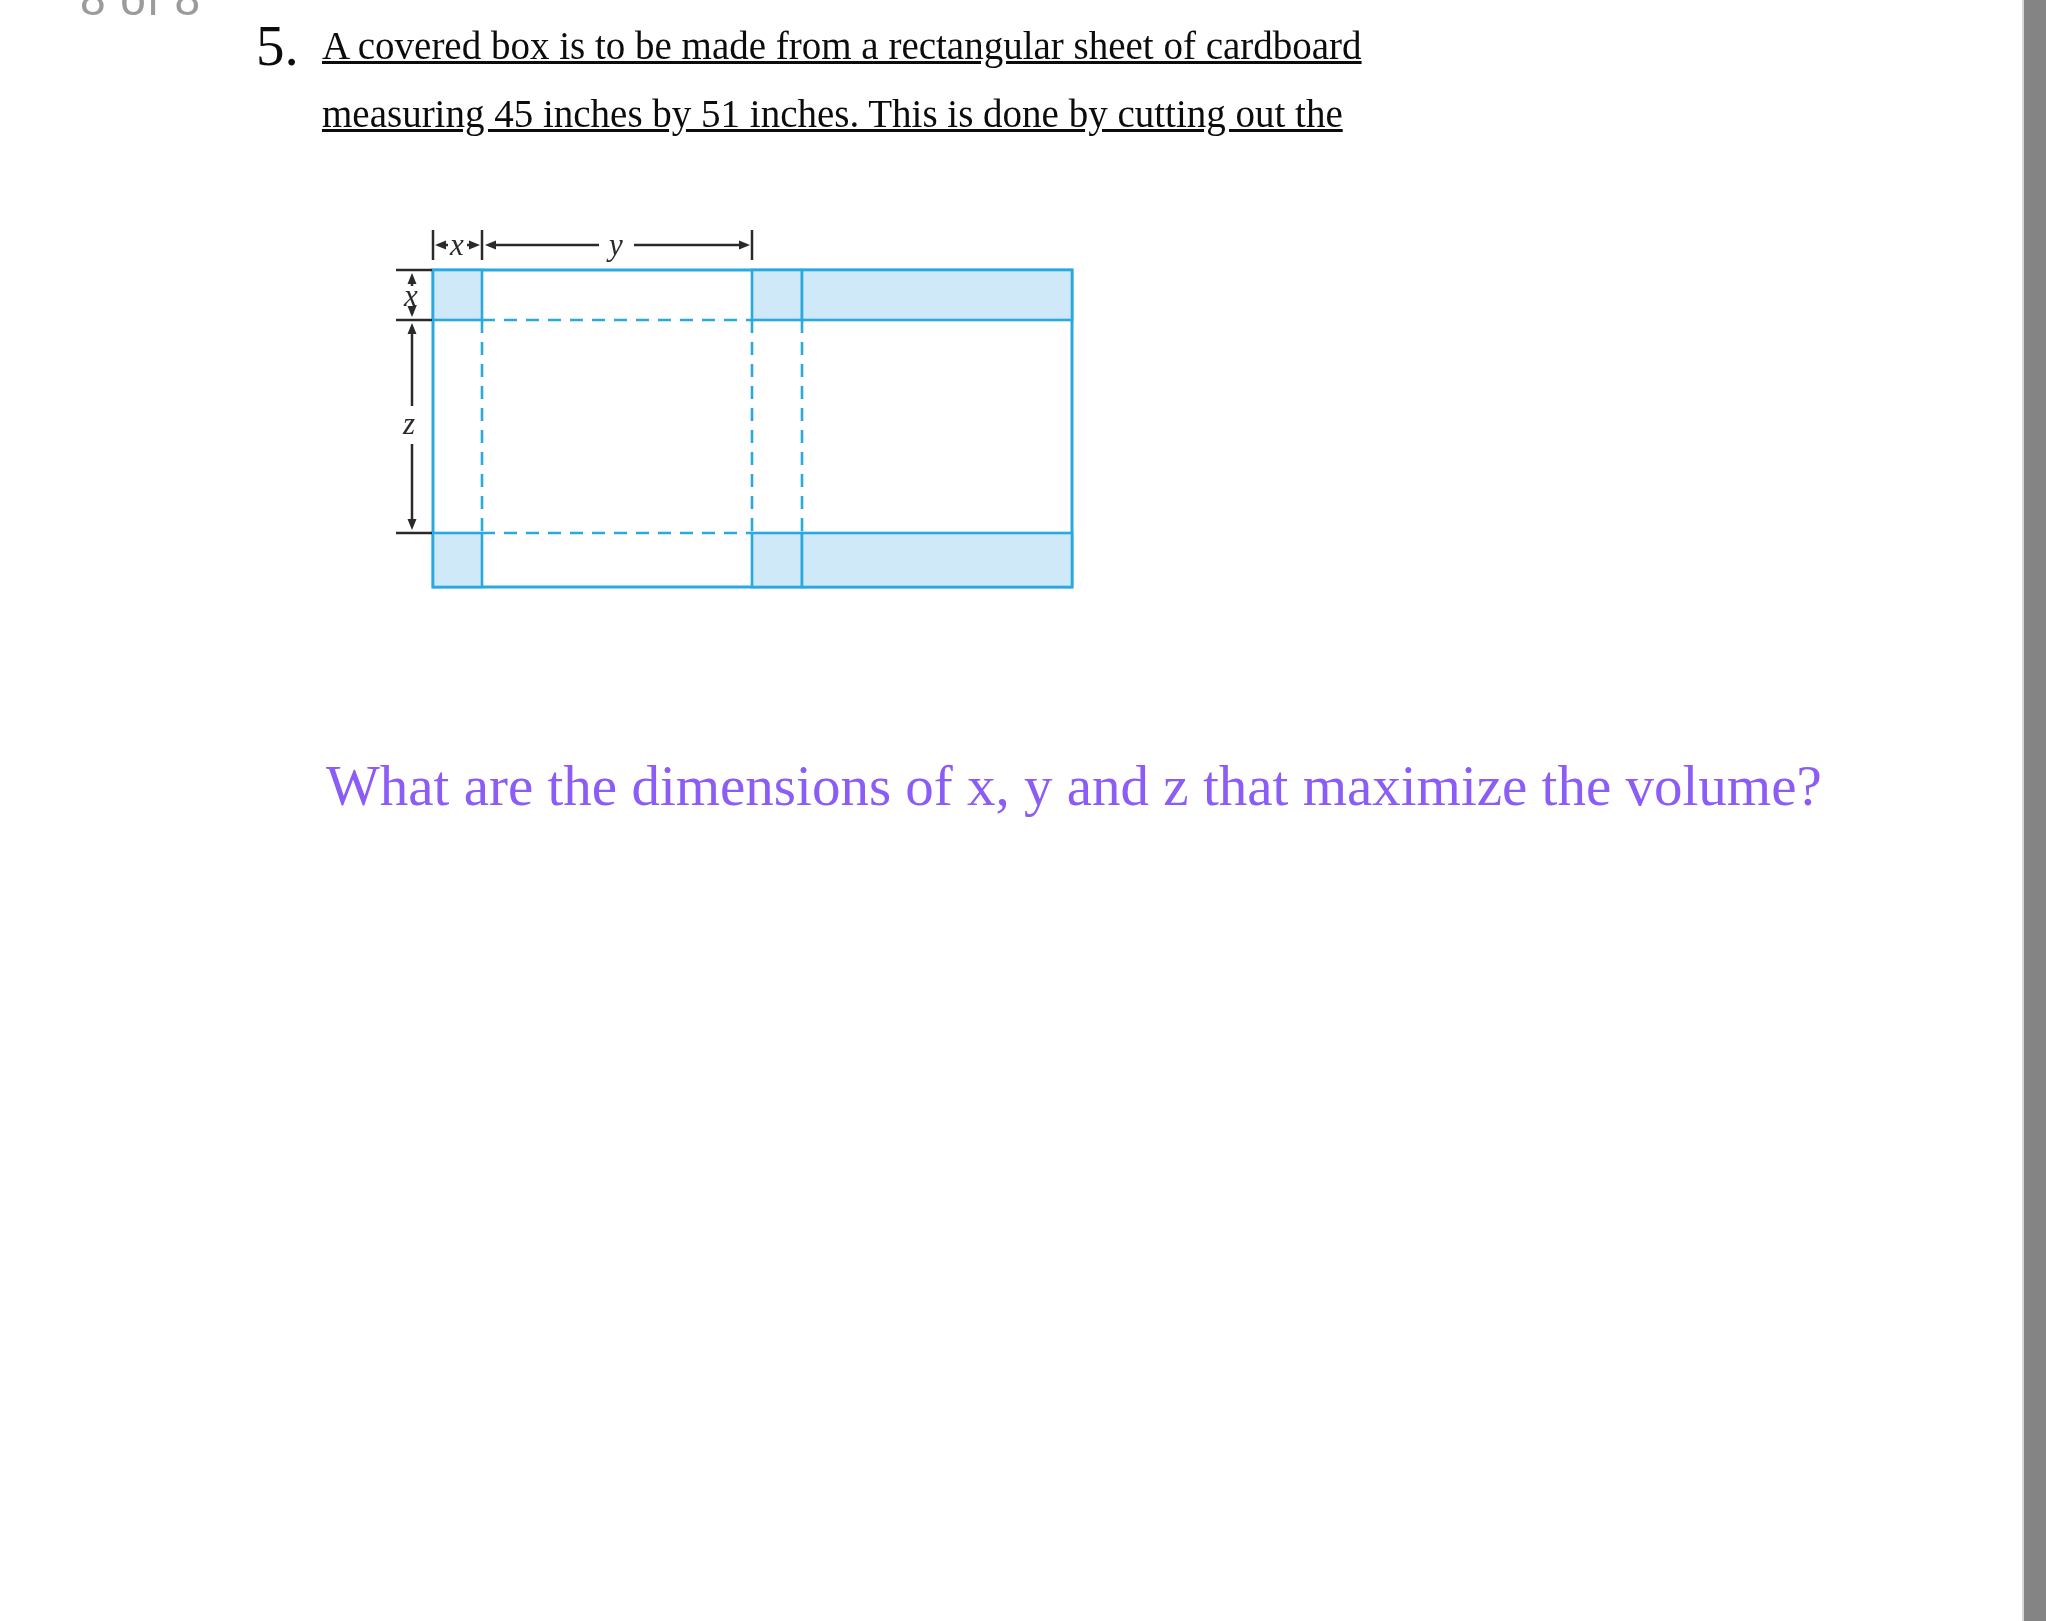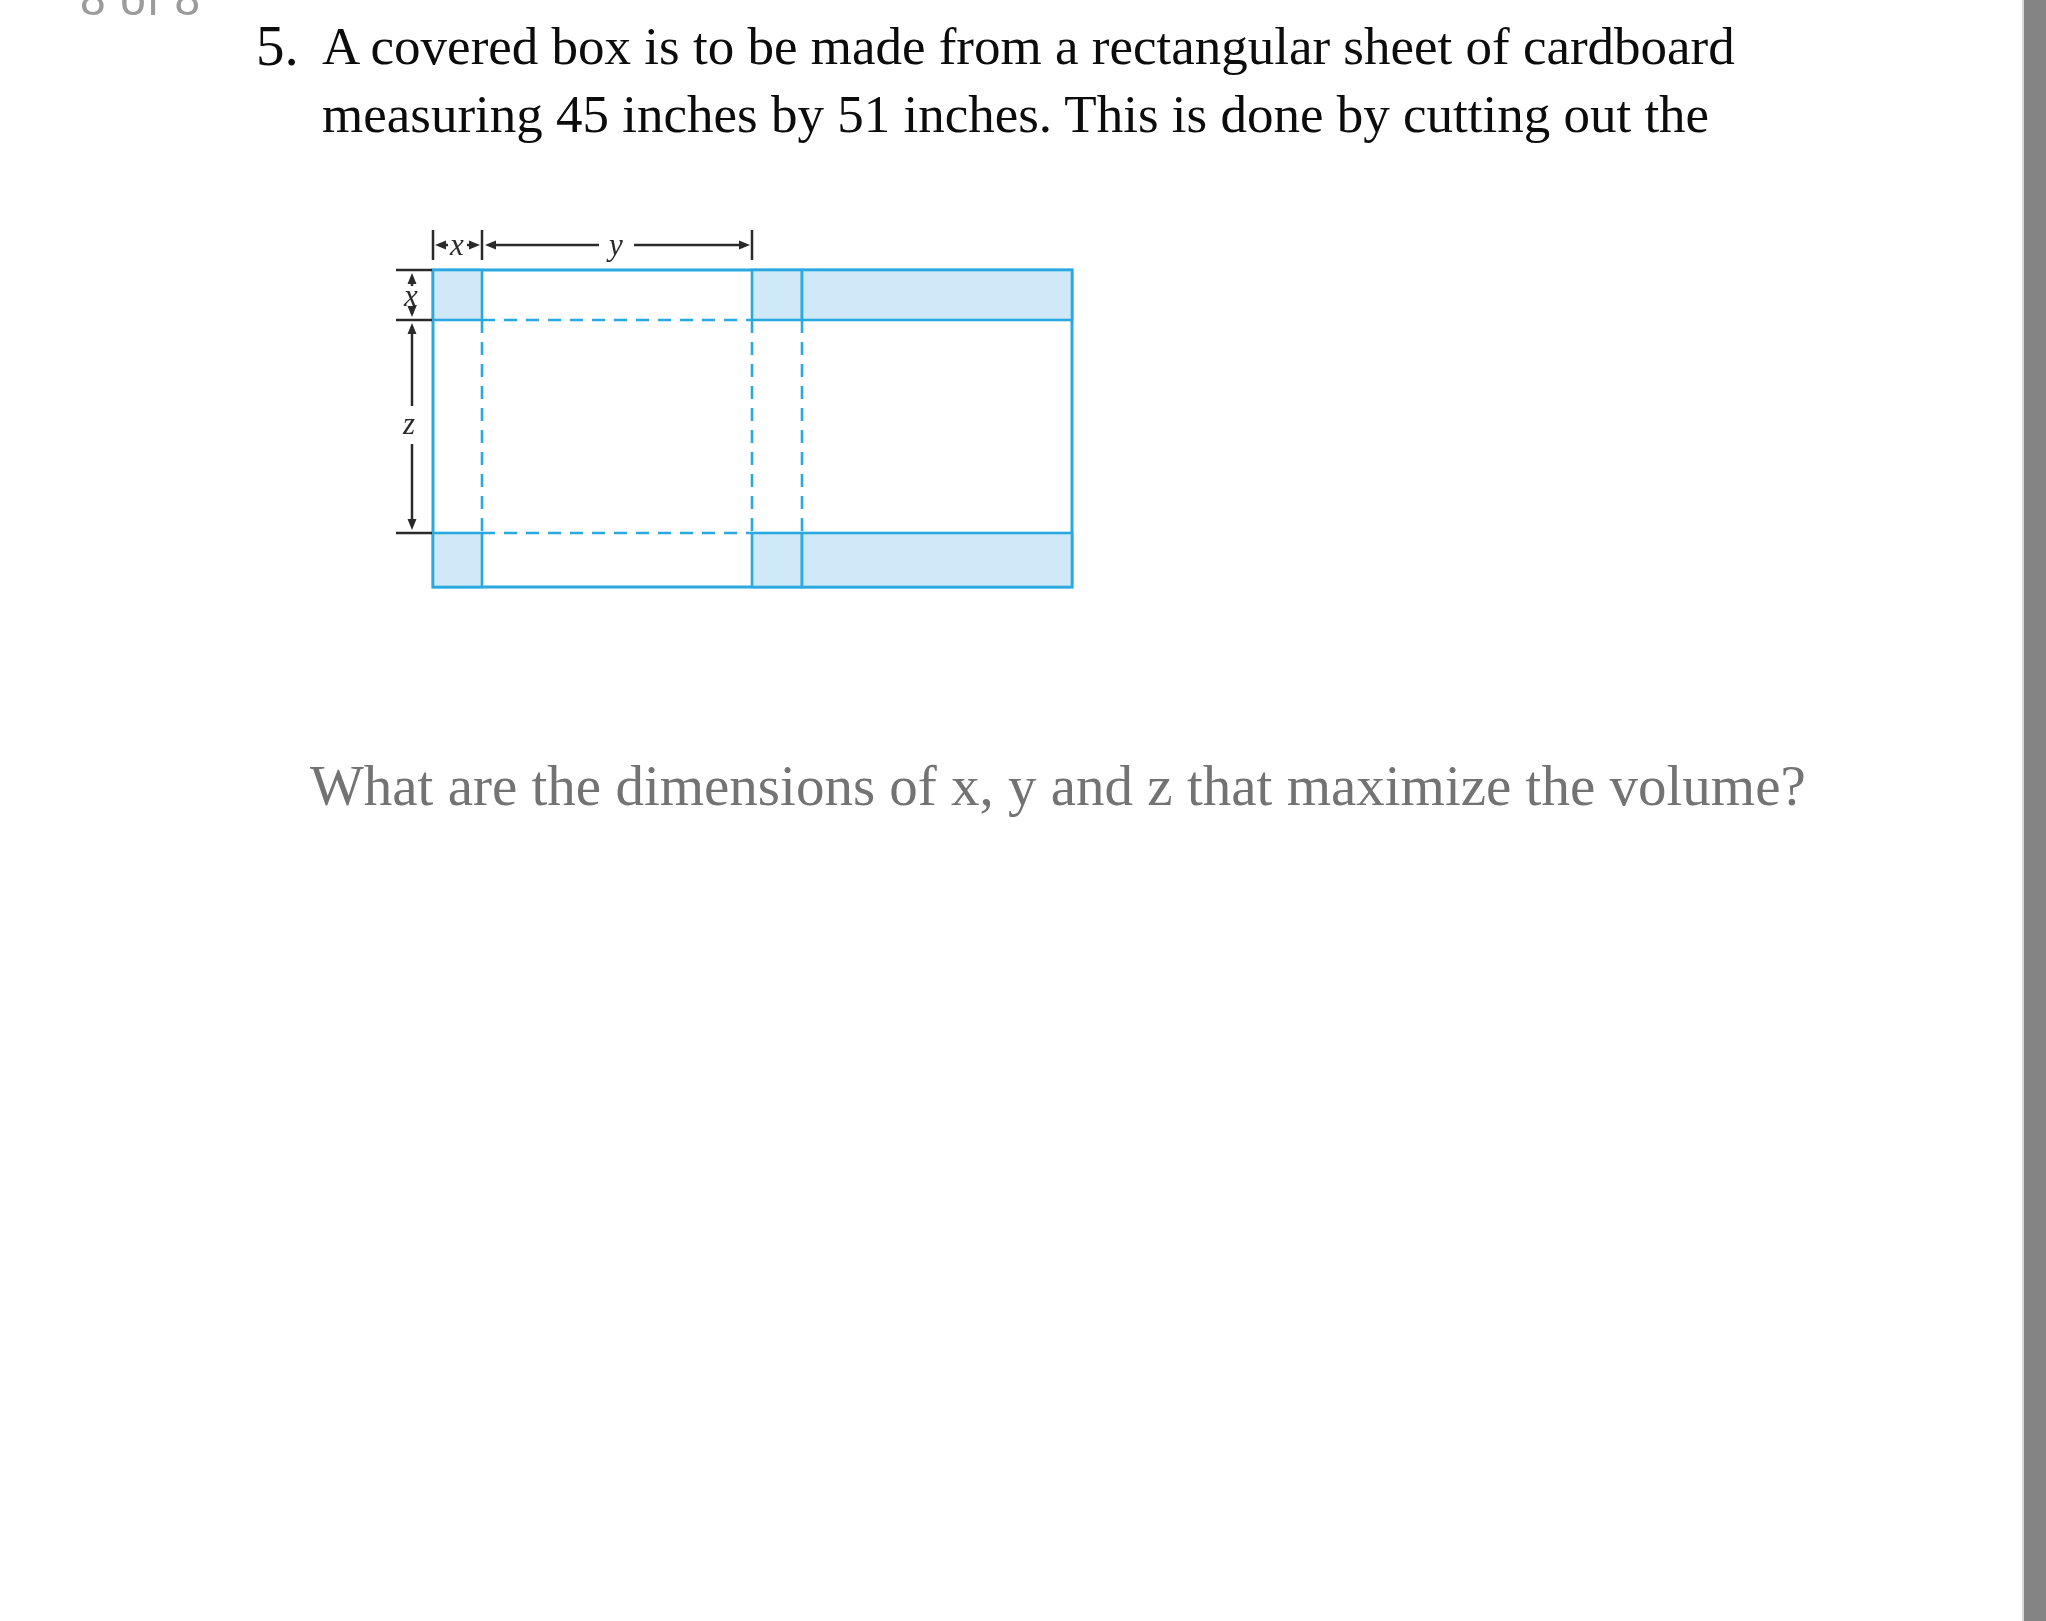--- a/index.html
+++ b/index.html
@@ -13,25 +13,25 @@
   }
   .right-gutter{
     position:absolute;right:0;top:0;width:22px;height:1621px;
     background:#848484;border-left:2px solid #d6d6d6;
   }
   .problem-number{
     position:absolute;left:256px;top:12px;font-size:57px;line-height:68px;color:#0c0c0c;
   }
   .problem-lines{
     position:absolute;left:322px;top:12px;width:1600px;
-    font-size:53px;line-height:68px;color:#0c0c0c;white-space:nowrap;
+    font-size:39px;line-height:68px;color:#0c0c0c;white-space:nowrap;text-decoration:underline;
   }
   .question{
-    position:absolute;left:310px;top:752px;width:1600px;
-    font-size:57px;line-height:68px;color:#737373;white-space:nowrap;
+    position:absolute;left:326px;top:752px;width:1600px;
+    font-size:57px;line-height:68px;color:#8b5cf6;white-space:nowrap;
   }
   .figure-wrap{position:absolute;left:370px;top:225px;width:720px;height:385px;}
   svg text.dim-label{
     font-family:"Liberation Serif","DejaVu Serif",serif;
     font-style:italic;font-size:31px;fill:#2a2a2a;
   }
 </style>
 </head>
 <body>
 

